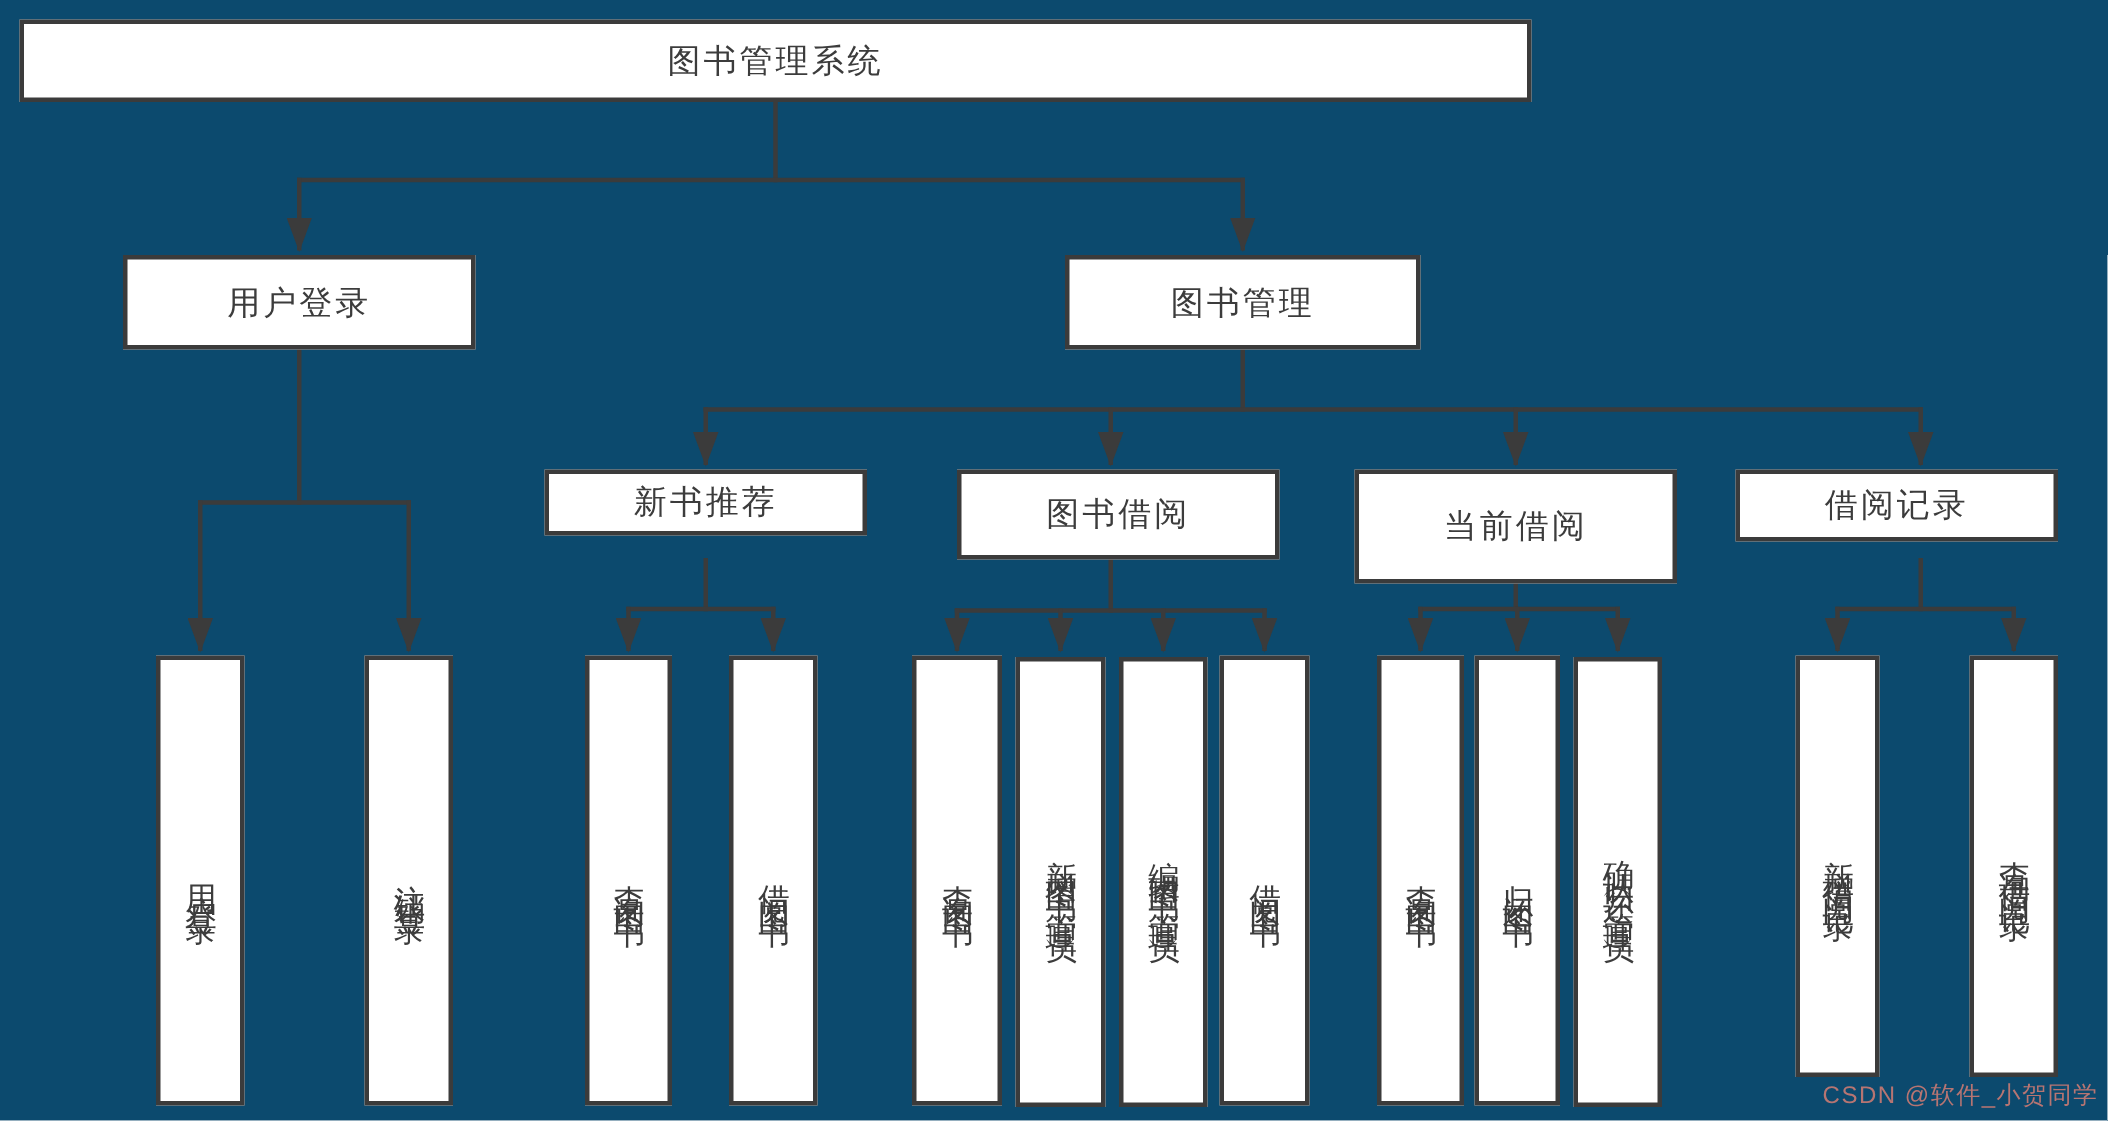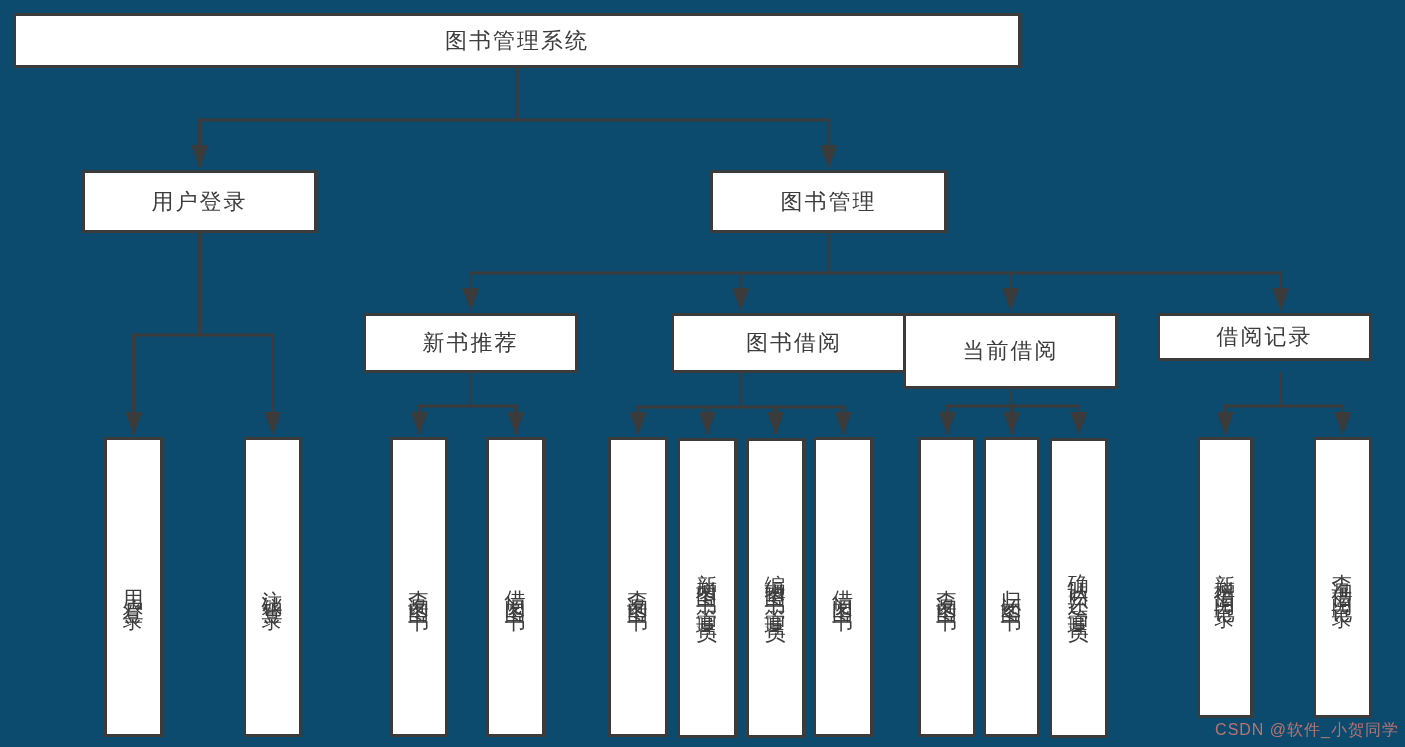--- a/index.html
+++ b/index.html
@@ -117,24 +117,24 @@
     <span class="h-label">图书管理系统</span>
   </div>
 
   <div class="box" style="left:82px; top:170px; width:235px; height:63px">
     <span class="h-label">用户登录</span>
   </div>
   <div class="box" style="left:710px; top:170px; width:237px; height:63px">
     <span class="h-label">图书管理</span>
   </div>
 
-  <div class="box" style="left:363px; top:313px; width:215px; height:60px">
+  <div class="box" style="left:363px; top:313px; width:215px; height:44px">
     <span class="h-label">新书推荐</span>
   </div>
-  <div class="box" style="left:671px; top:313px; width:246px; height:60px">
+  <div class="box" style="left:638px; top:313px; width:215px; height:60px">
     <span class="h-label">图书借阅</span>
   </div>
   <div class="box" style="left:903px; top:313px; width:215px; height:76px">
     <span class="h-label">当前借阅</span>
   </div>
   <div class="box" style="left:1157px; top:313px; width:215px; height:48px">
     <span class="h-label">借阅记录</span>
   </div>
 
   <div class="box" style="left:104px; top:437px; width:59px; height:300px">

